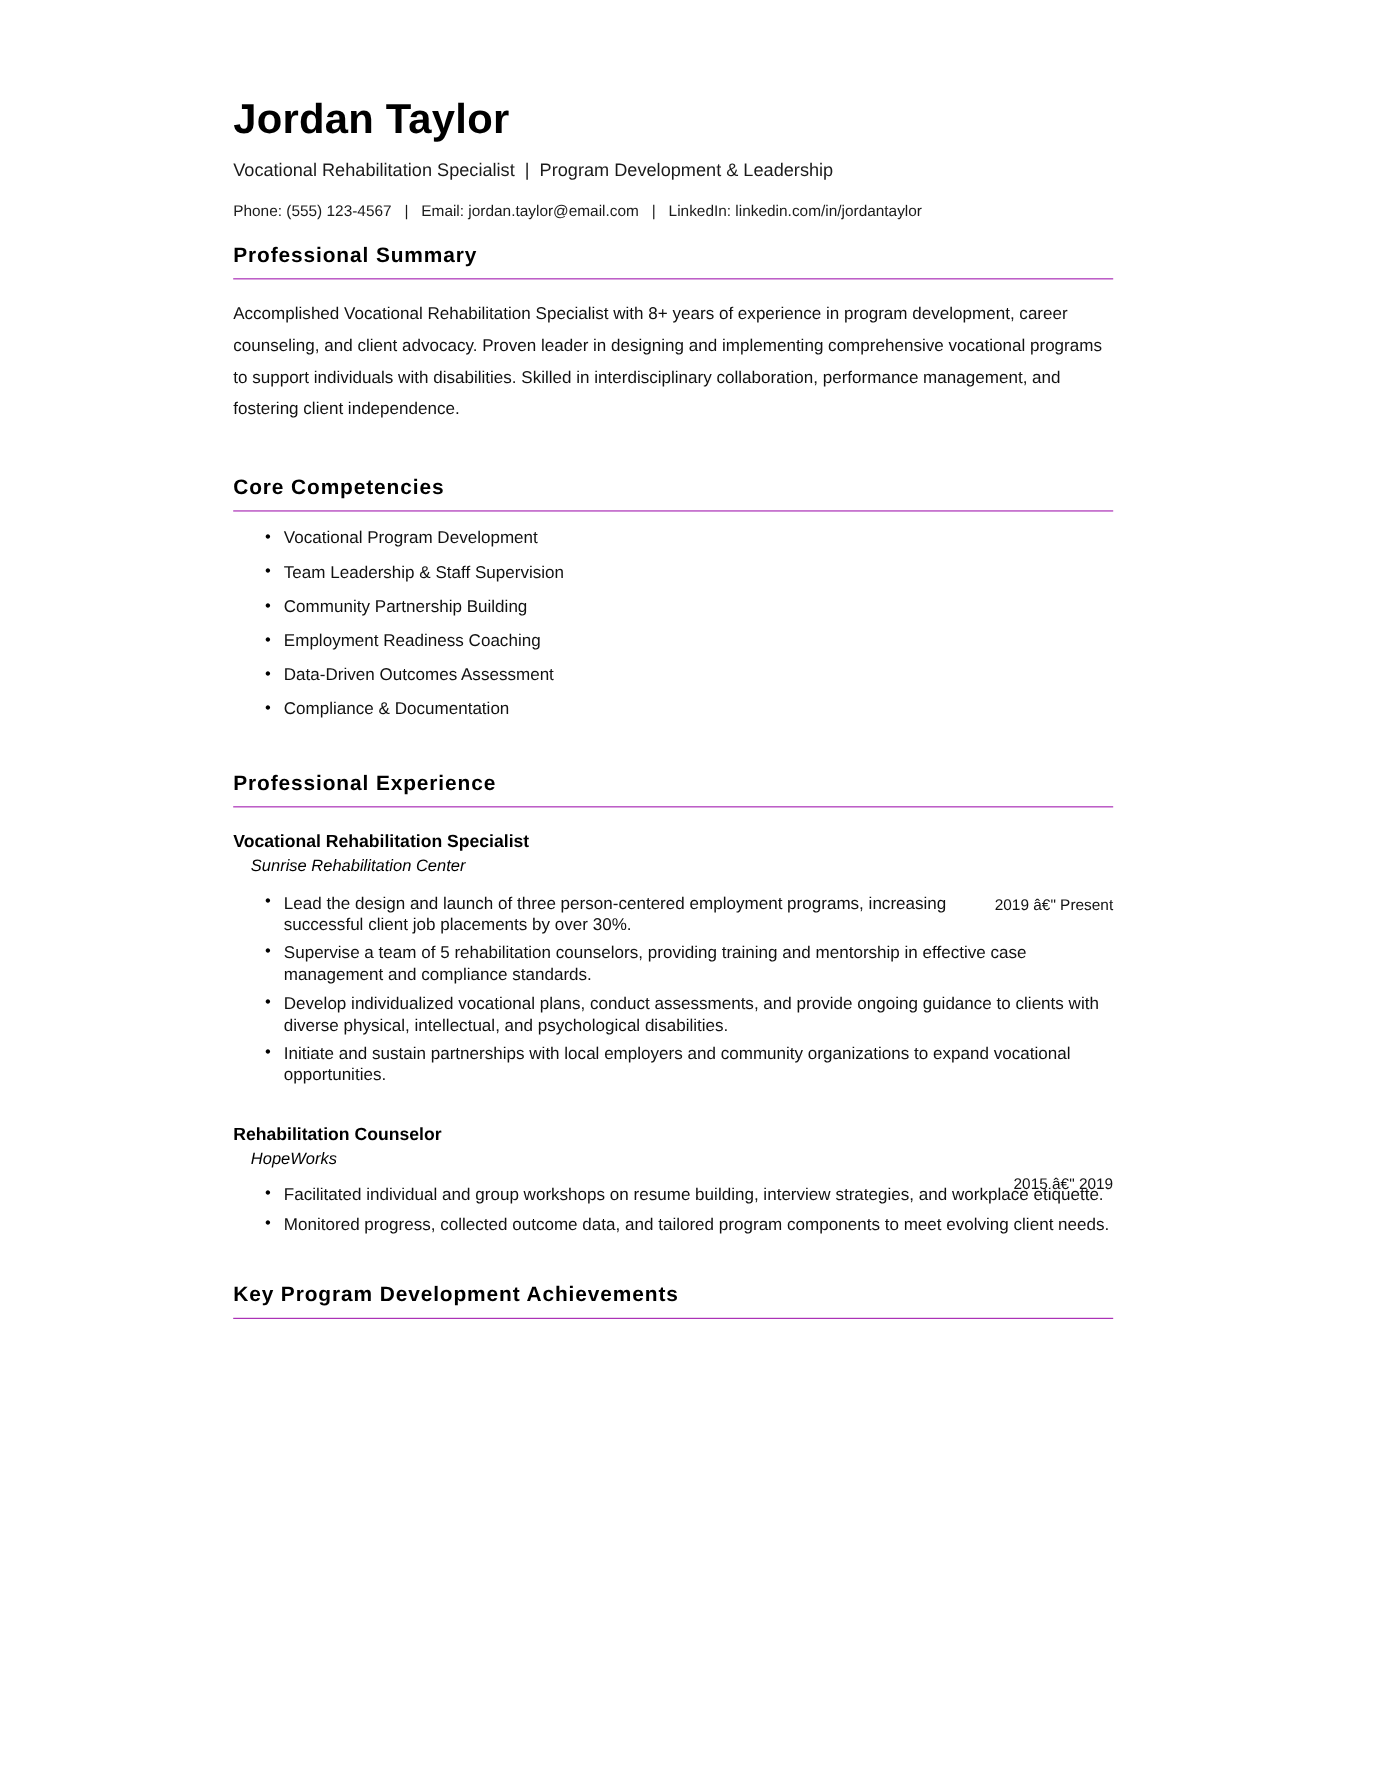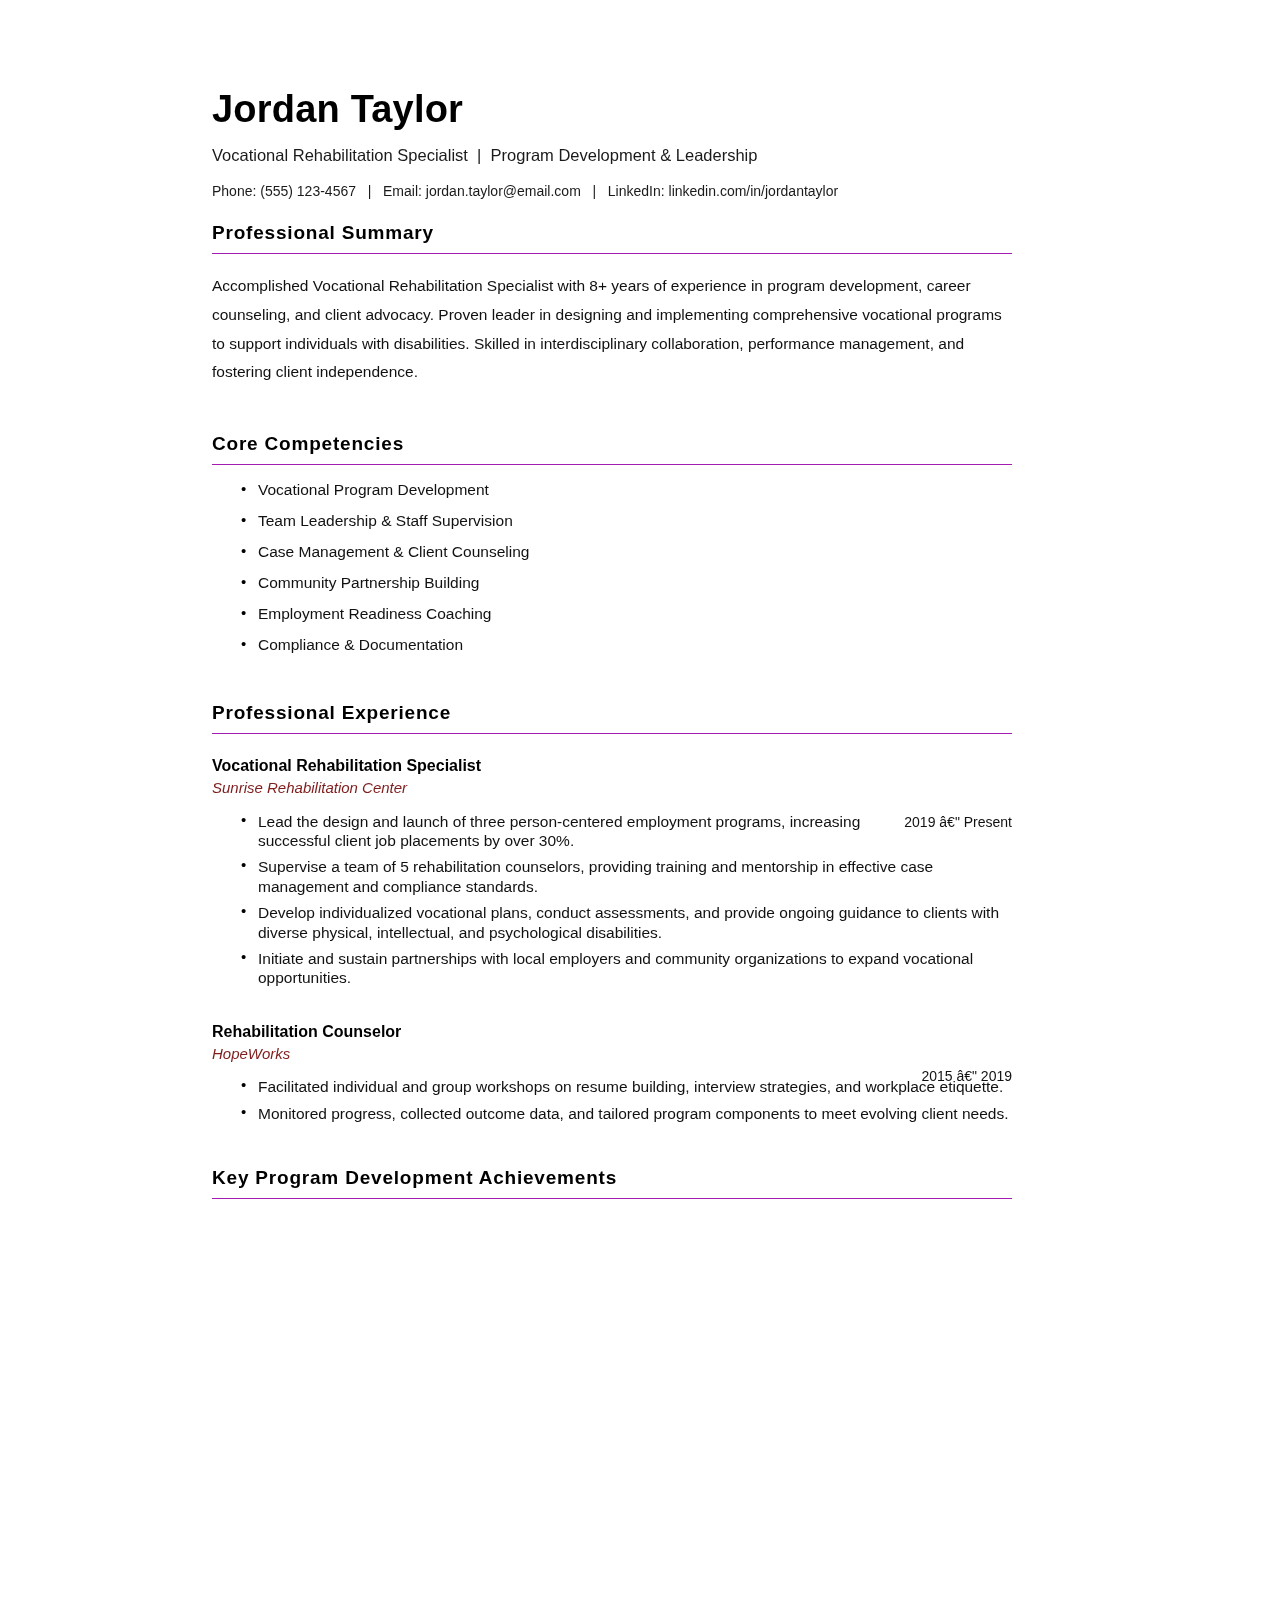--- a/index.html
+++ b/index.html
@@ -131,22 +131,22 @@
     font-size: 16px;
     font-weight: bold;
     line-height: 1.25;
     margin: 0;
     color: #000;
   }
   .job-org {
     font-size: 15px;
     font-style: italic;
     line-height: 1.3;
-    margin: 2px 0 0 0;
-    color: #7f1d1d;
+    margin: 2px 0 0 16px;
+    color: #000000;
   }
   
   .job-dates {
     position: absolute;
     right: 0;
     font-size: 14px;
     line-height: 1.2;
     white-space: nowrap;
     color: #111;
     text-align: right;
@@ -182,23 +182,23 @@
       <section class="section sec-summary">
         <h2 class="sec-head">Professional Summary</h2>
         <p class="summary-body">Accomplished Vocational Rehabilitation Specialist with 8+ years of experience in program development, career counseling, and client advocacy. Proven leader in designing and implementing comprehensive vocational programs to support individuals with disabilities. Skilled in interdisciplinary collaboration, performance management, and fostering client independence.</p>
       </section>
 
       <section class="section sec-core">
         <h2 class="sec-head">Core Competencies</h2>
         <ul class="bullets">
           <li>Vocational Program Development</li>
           <li>Team Leadership &amp; Staff Supervision</li>
-          <li>Case Management &amp; Client Counseling</li>
           <li>Community Partnership Building</li>
           <li>Employment Readiness Coaching</li>
+          <li>Data-Driven Outcomes Assessment</li>
           <li>Compliance &amp; Documentation</li>
         </ul>
       </section>
 
       <section class="section sec-exp">
         <h2 class="sec-head">Professional Experience</h2>
 
         <div class="job">
           <div class="job-dates pos-a">2019 â€" Present</div>
           <h3 class="job-title">Vocational Rehabilitation Specialist</h3>

